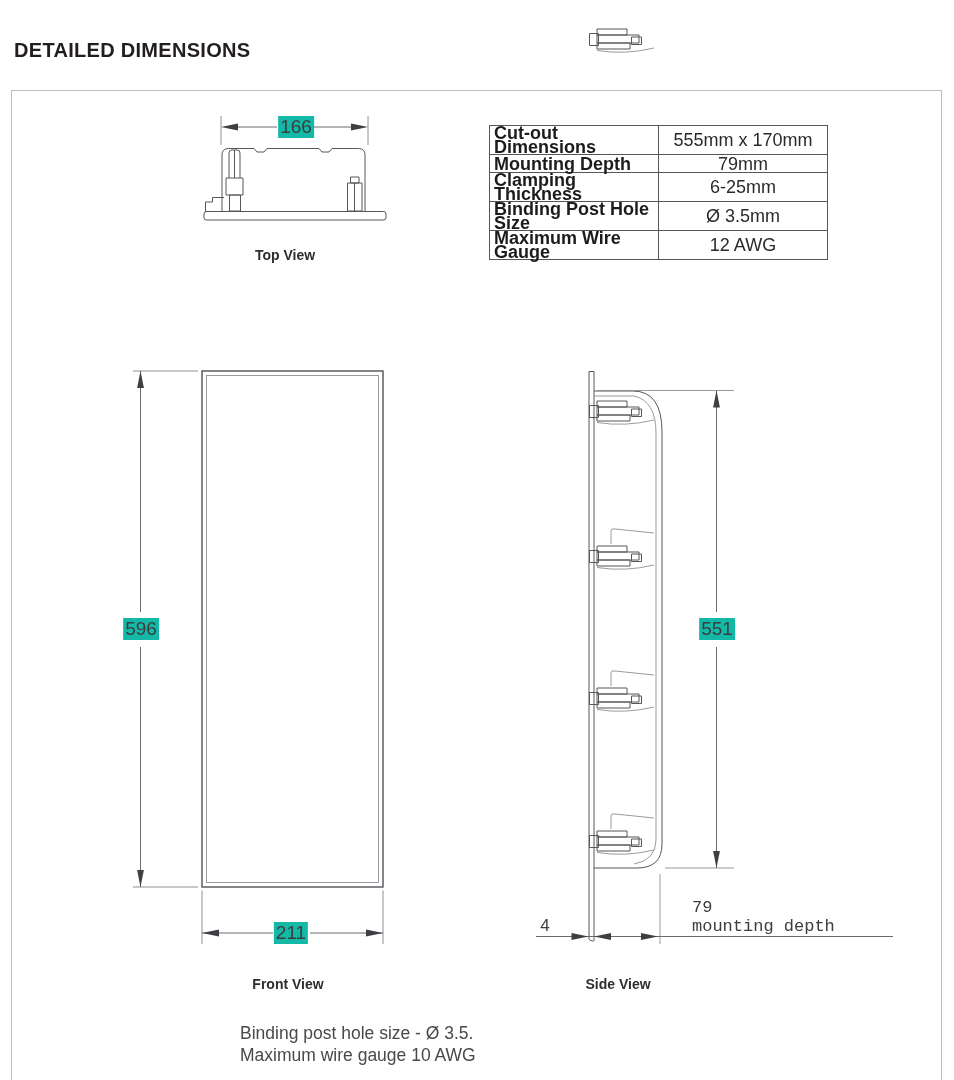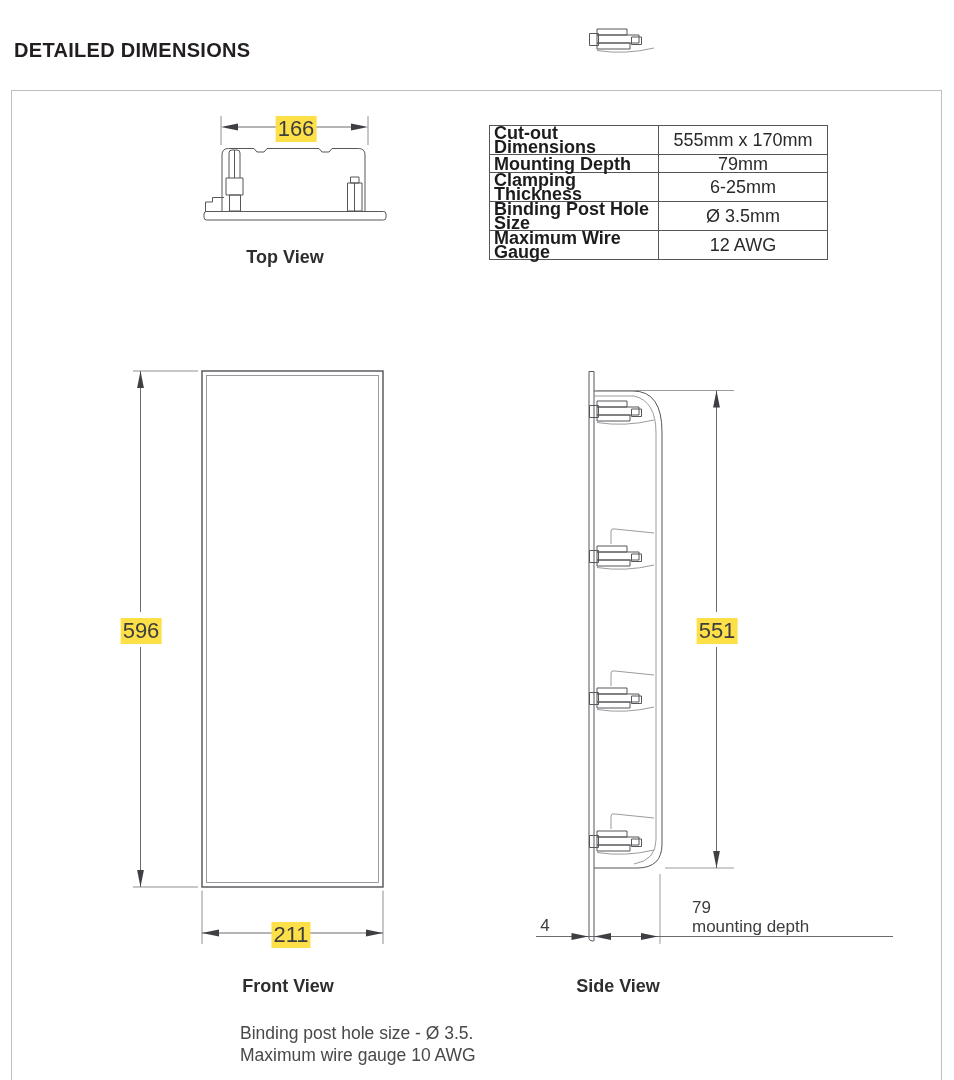--- a/index.html
+++ b/index.html
@@ -3,28 +3,28 @@
 <meta charset="utf-8">
 <style>
   html,body{margin:0;padding:0;background:#fff;width:954px;height:1080px;
     font-family:"Liberation Sans", sans-serif;-webkit-font-smoothing:antialiased;}
   .page{position:relative;width:954px;height:1080px;background:#fff;overflow:hidden;margin-top:28px;}
   .title{position:absolute;left:14px;top:11px;font-size:20px;font-weight:800;
     color:#221e1f;letter-spacing:.3px;}
   .panel{position:absolute;left:11px;top:62px;width:929px;height:999px;
     border:1px solid #bcbec0;background:#fff;}
   svg.draw{position:absolute;left:0;top:0;width:954px;height:1080px;pointer-events:none;}
-  .dimtext{position:absolute;font-size:22px;font-weight:400;color:#3c3d40;
-    white-space:nowrap;background:#fde047;padding:0 2px;}
+  .dimtext{position:absolute;font-size:19px;font-weight:400;color:#3c3d40;
+    white-space:nowrap;background:#14b8a6;padding:0 2px;}
   .dimtext.center{transform:translateX(-50%);}
   .dimsmall{font-size:17px;}
-  .viewlabel{position:absolute;transform:translateX(-50%);font-size:18px;
+  .viewlabel{position:absolute;transform:translateX(-50%);font-size:14px;
     font-weight:700;color:#2e2e30;white-space:nowrap;}
   .depthblock{position:absolute;left:692px;top:870px;font-size:17px;color:#3c3d40;
-    line-height:19px;white-space:nowrap;}
+    line-height:19px;white-space:nowrap;font-family:Liberation Mono, monospace;}
   table.spec{position:absolute;left:489px;top:97px;width:328px;border-collapse:collapse;
     table-layout:fixed;font-size:18px;color:#1c1c1e;}
   table.spec td{border:1px solid #55565a;height:17.2px;padding:0 4px;
     vertical-align:middle;line-height:14px;background:#fff;}
   table.spec td.lbl{font-weight:700;width:160px;text-align:left;}
   table.spec td.val{width:160px;text-align:center;font-weight:400;color:#2a2a2c;}
   .notes{position:absolute;left:240px;top:995px;width:500px;text-align:left;
     font-size:17.5px;line-height:21.5px;color:#48494b;}
 </style>
 </head>

